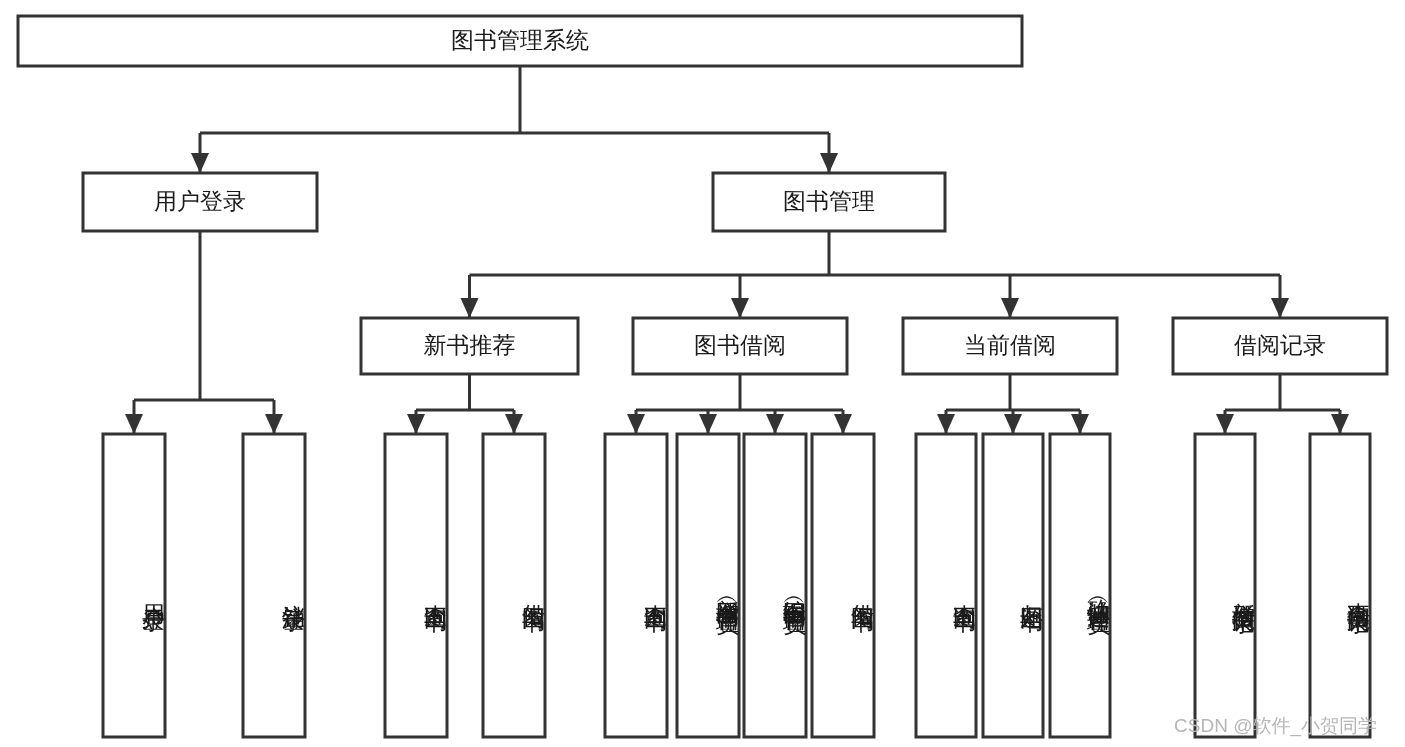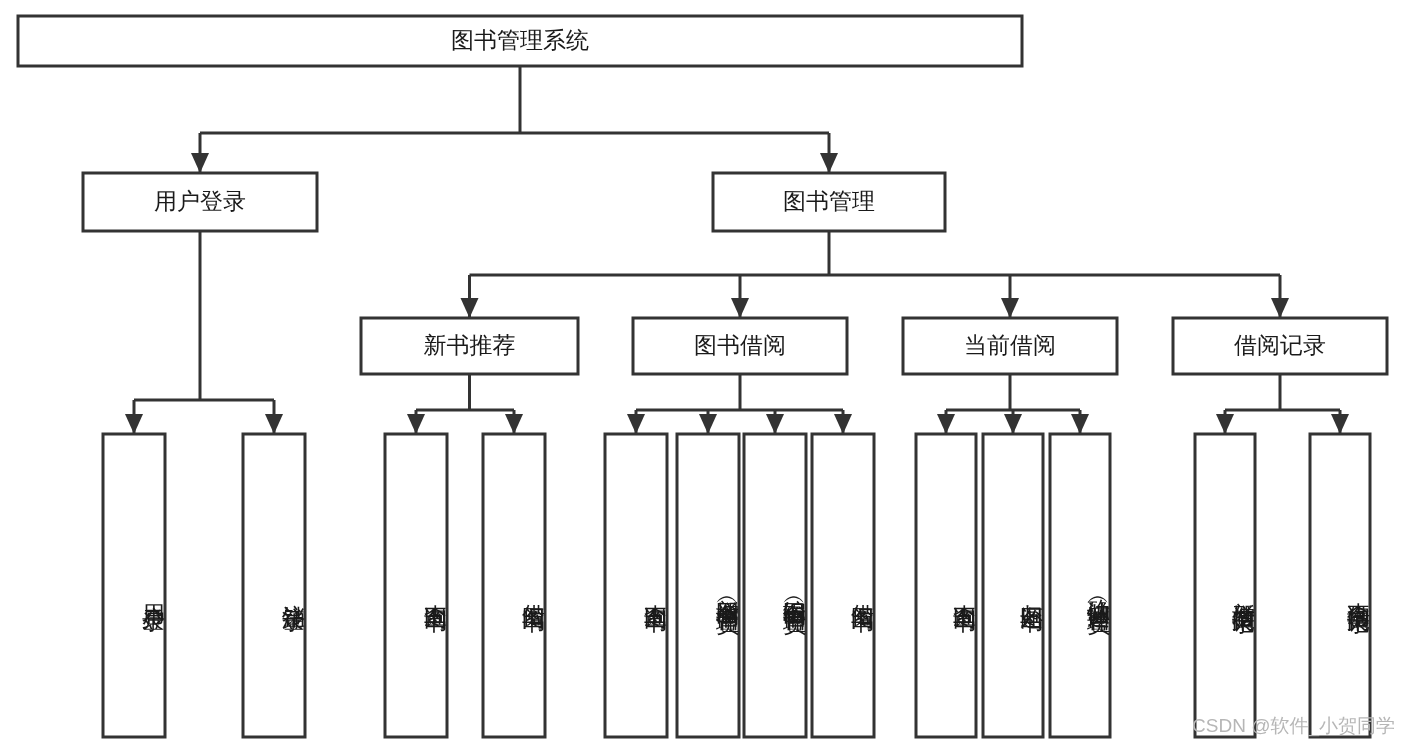--- a/index.html
+++ b/index.html
@@ -54,21 +54,21 @@
     font-family: "Liberation Sans", "DejaVu Sans", sans-serif;
     font-size: 23px;
     color: #1a1a1a;
     letter-spacing: 2px;
     line-height: 1;
     white-space: nowrap;
     pointer-events: none;
   }
   .watermark {
     position: absolute;
-    right: 10px;
+    right: 28px;
     bottom: 8px;
     font-family: "Liberation Sans", "DejaVu Sans", sans-serif;
     font-size: 19px;
     color: #b6b6b6;
     white-space: nowrap;
     pointer-events: none;
   }
 </style>
 </head>
 <body>

